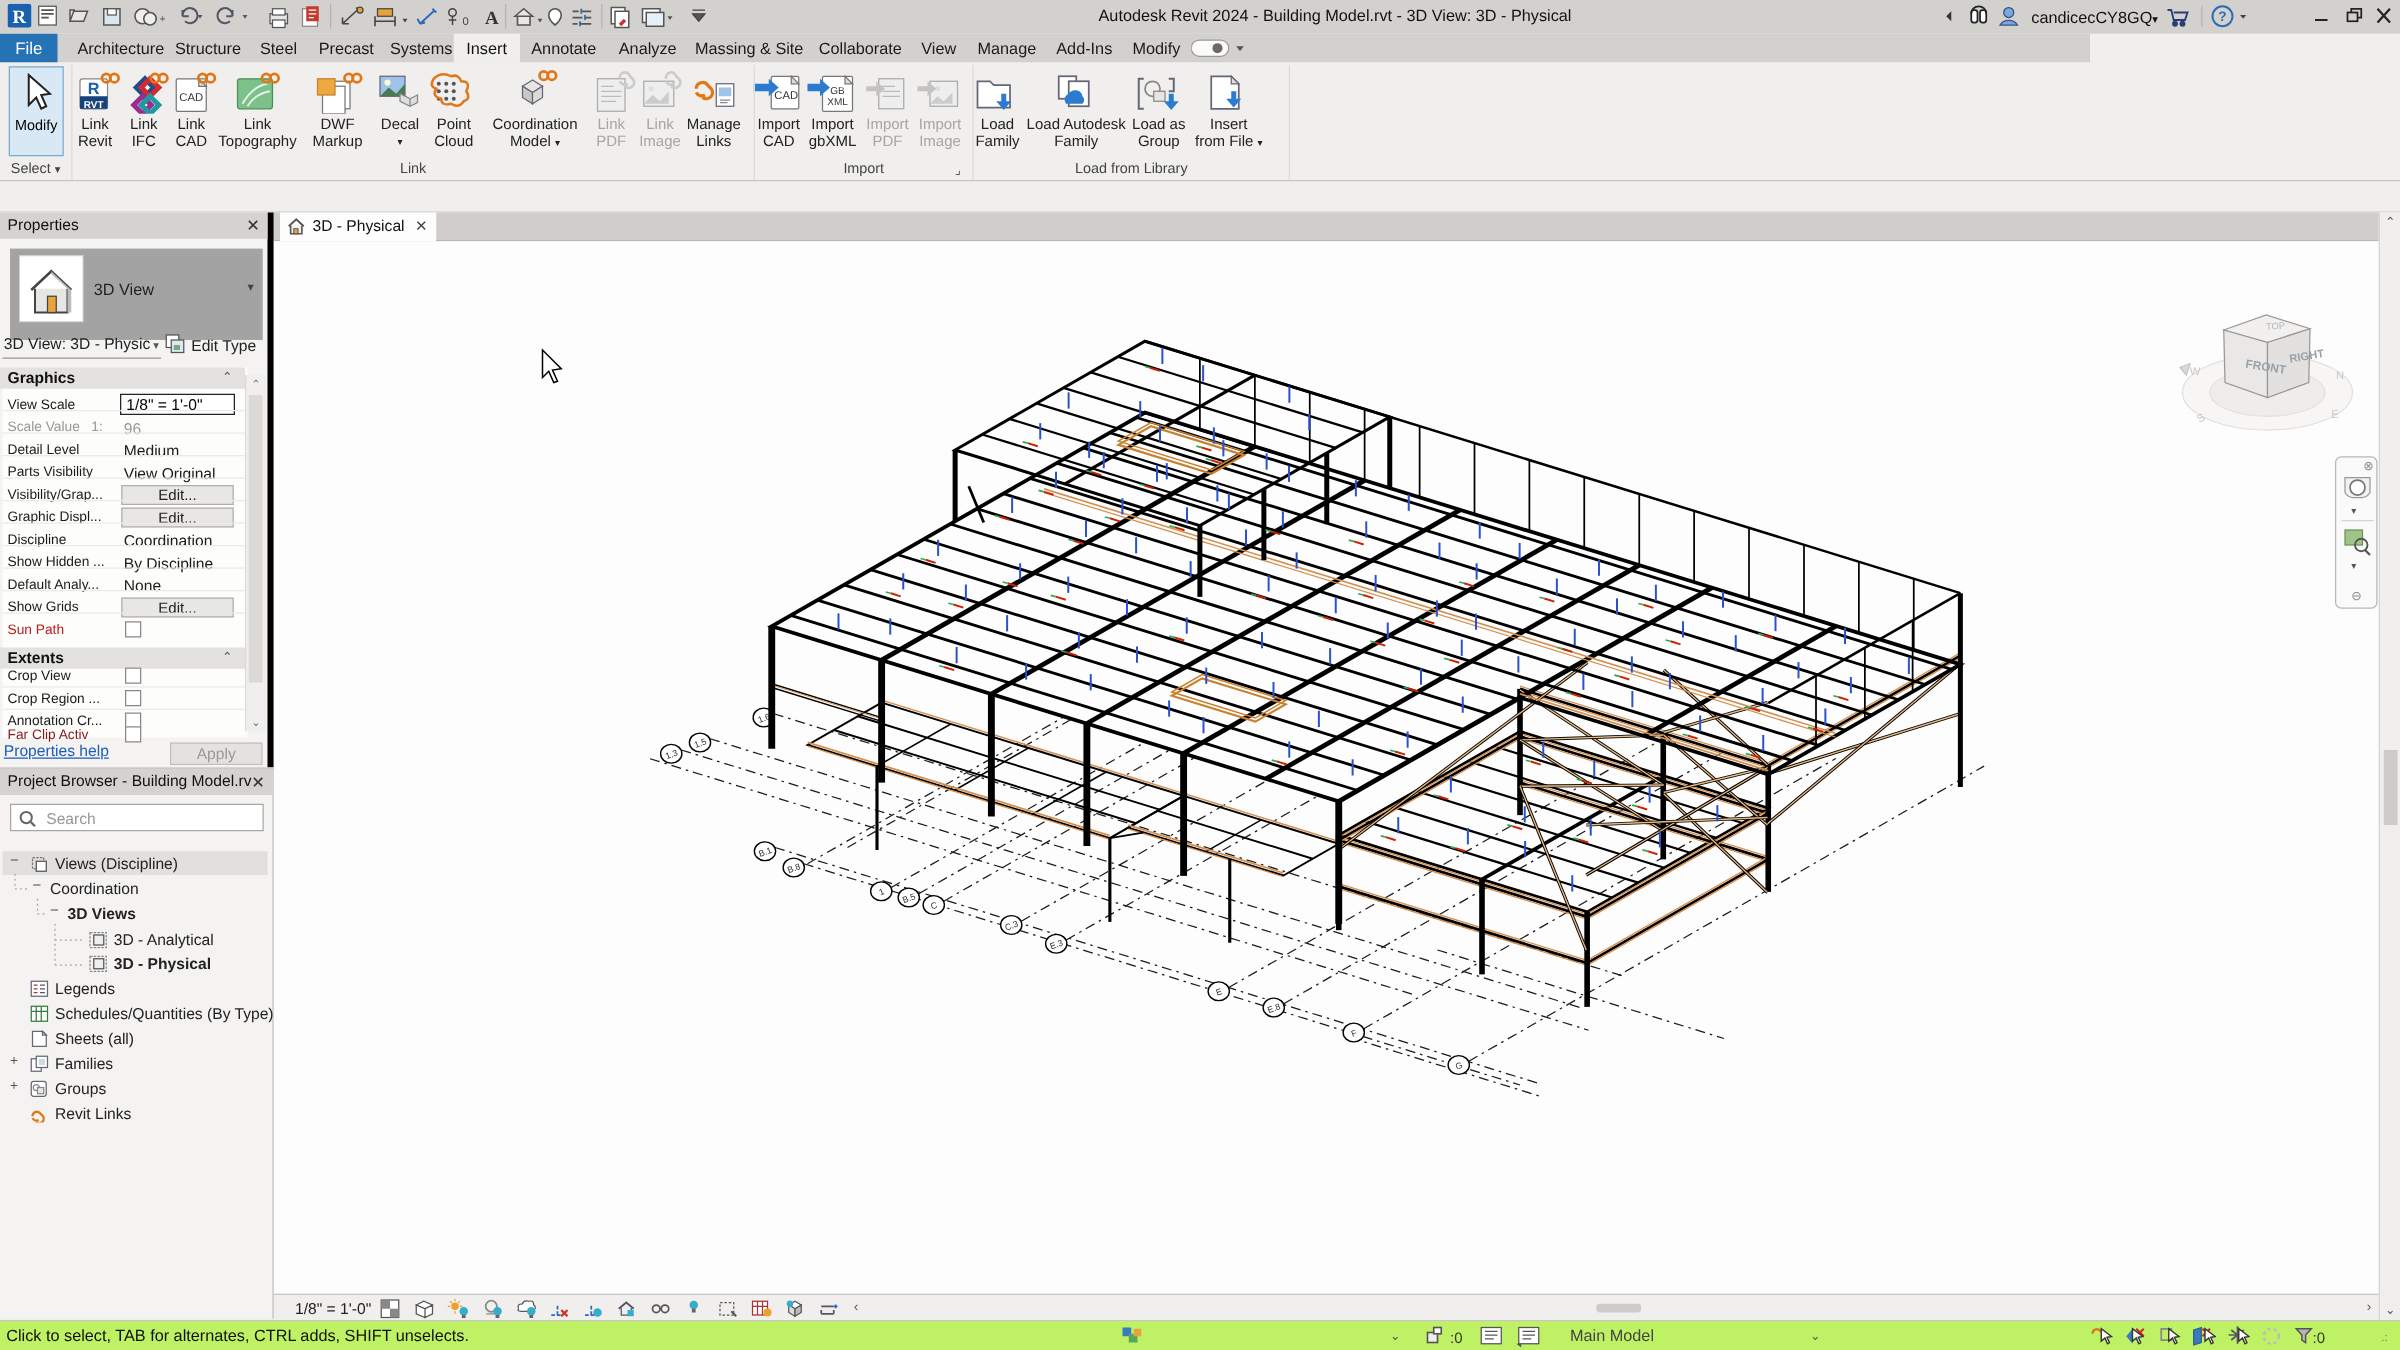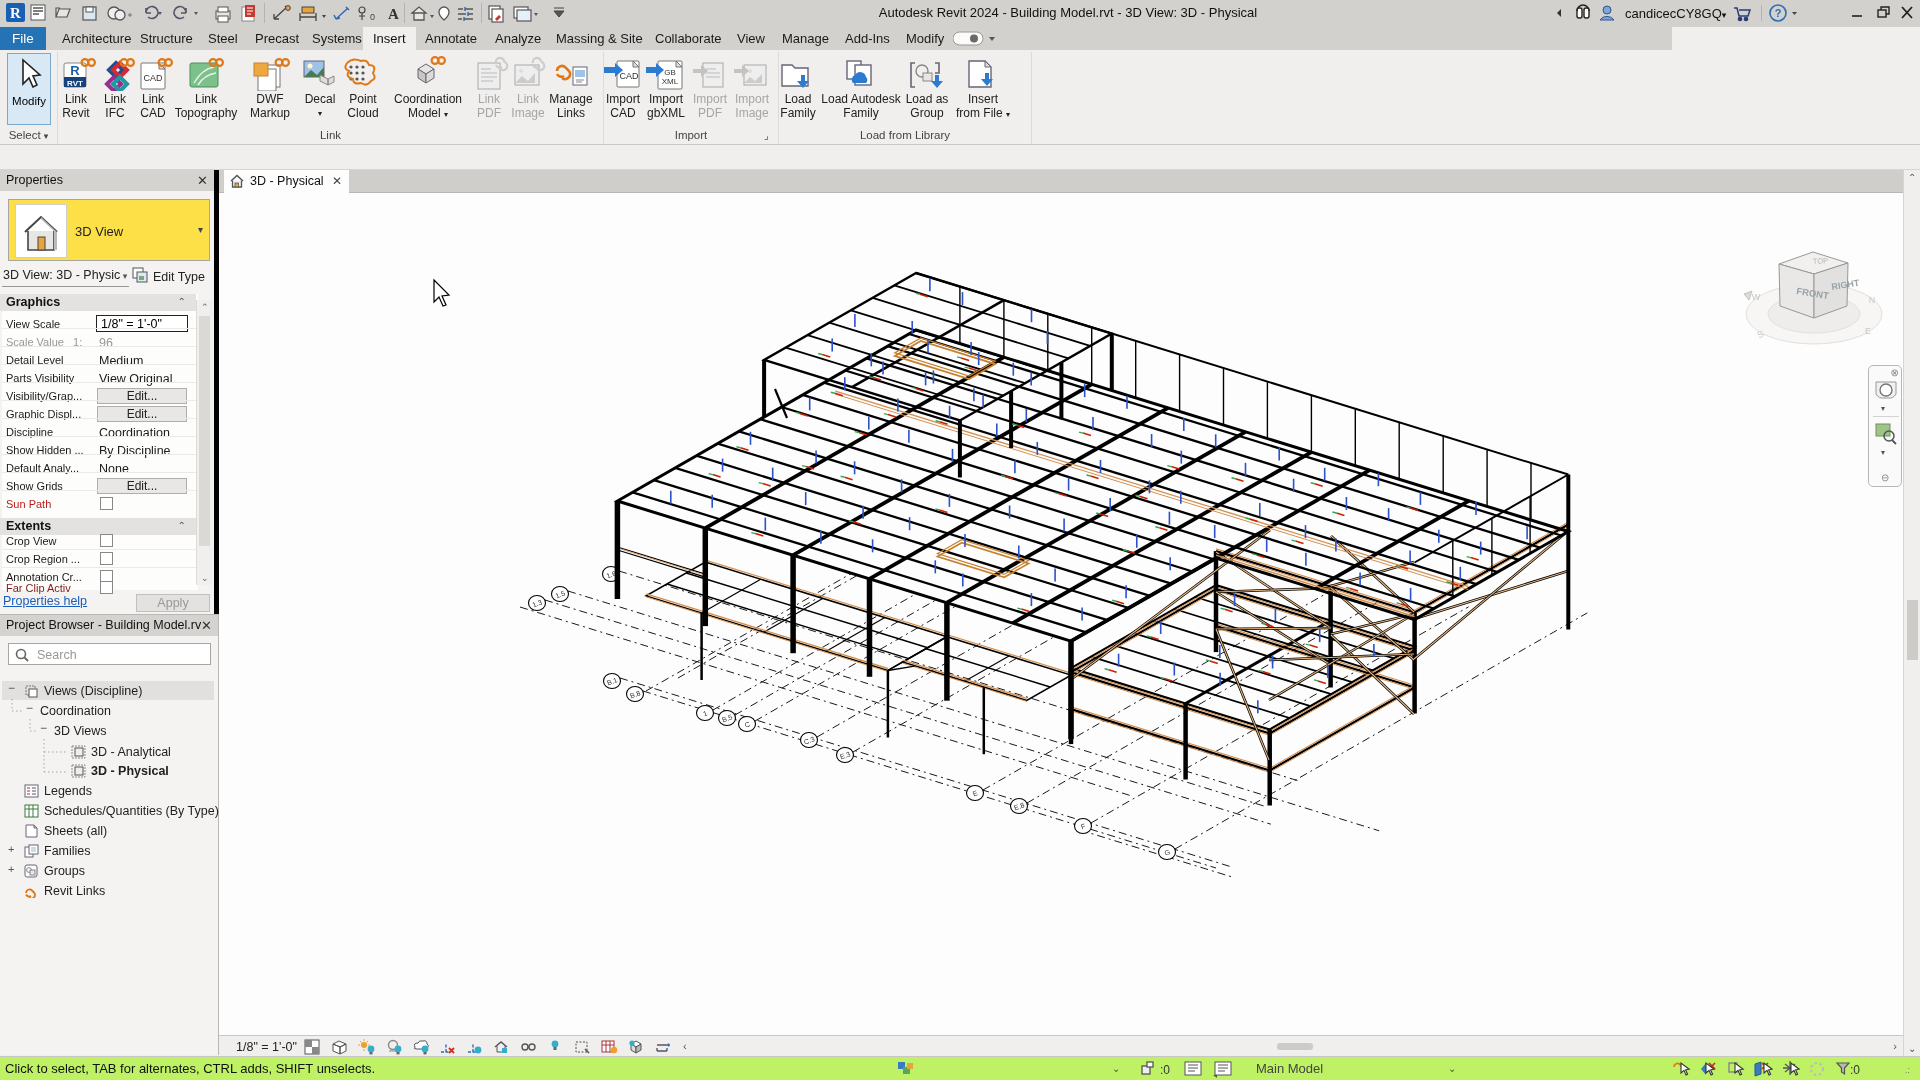--- a/index.html
+++ b/index.html
@@ -329,21 +329,21 @@
   <div class="pnl-lbl" style="left:604px;width:174px">Import</div>
   <div class="abs" style="left:764px;top:80px;font-size:10px;color:#555">⌟</div>
   <div class="pnl-sep" style="left:778px"></div>
   <div class="pnl-lbl" style="left:779px;width:252px">Load from Library</div>
   <div class="pnl-sep" style="left:1031px"></div>
 </div>
 <div id="optbar" class="abs"></div>
 
 <div id="props" class="abs">
   <div class="phead">Properties <span class="phx">✕</span></div>
-  <div class="abs" style="left:8px;top:29px;width:202px;height:62px;background:#fde047;border:1px solid #a8a6a3">
+  <div class="abs" style="left:8px;top:29px;width:202px;height:73px;background:#a3a3a3;border:1px solid #a8a6a3">
     <svg style="position:absolute;left:6px;top:4px" width="52" height="54" viewBox="0 0 52 54">
       <rect x="0.5" y="0.5" width="51" height="53" fill="#fff" stroke="#d0cecb"></rect>
       <path d="M10 28 L26 13 L42 28" fill="none" stroke="#444" stroke-width="2"></path>
       <path d="M13 27 V46 H39 V27" fill="#e8e6e2" stroke="#444" stroke-width="1.6"></path>
       <path d="M26 13 L42 28 V46 H39 V27 L26 15 Z" fill="#bbb"></path>
       <rect x="23" y="33" width="7" height="13" fill="#e8a33d" stroke="#444"></rect>
     </svg>
     <div class="abs" style="left:66px;top:24px;font-size:13px;color:#222">3D View</div>
     <div class="abs" style="right:6px;top:24px;font-size:10px;color:#444">▾</div>
   </div>
@@ -425,21 +425,21 @@
 <svg class="abs" style="left:24px;top:69px" width="15" height="14" viewBox="0 0 15 14">
       <rect x="2" y="2" width="9" height="9" fill="none" stroke="#777" stroke-dasharray="2 1"></rect>
       <rect x="5" y="5" width="8" height="8" fill="#fff" stroke="#555"></rect>
     </svg>
 <div class="trow" style="left:44px;top:69px;font-weight:normal">Views (Discipline)</div>
 <div class="abs" style="left:26px;top:90px;width:9px;height:9px;font-size:12px;line-height:7px;color:#555">−</div>
 <svg class="abs" style="left:20px;top:89px" width="15" height="14" viewBox="0 0 15 14"></svg>
 <div class="trow" style="left:40px;top:89px;font-weight:normal">Coordination</div>
 <div class="abs" style="left:40px;top:110px;width:9px;height:9px;font-size:12px;line-height:7px;color:#555">−</div>
 <svg class="abs" style="left:34px;top:109px" width="15" height="14" viewBox="0 0 15 14"></svg>
-<div class="trow" style="left:54px;top:109px;font-weight:normal">3D Views</div>
+<div class="trow" style="left:54px;top:109px;font-weight:bold">3D Views</div>
 <svg class="abs" style="left:71px;top:130px" width="15" height="14" viewBox="0 0 15 14">
       <rect x="1" y="1" width="13" height="12" fill="none" stroke="#888" stroke-dasharray="2 1"></rect>
       <rect x="4" y="3" width="8" height="8" fill="#eee" stroke="#555"></rect>
     </svg>
 <div class="trow" style="left:91px;top:130px;font-weight:normal">3D - Analytical</div>
 <svg class="abs" style="left:71px;top:149px" width="15" height="14" viewBox="0 0 15 14">
       <rect x="1" y="1" width="13" height="12" fill="none" stroke="#888" stroke-dasharray="2 1"></rect>
       <rect x="4" y="3" width="8" height="8" fill="#eee" stroke="#555"></rect>
     </svg>
 <div class="trow" style="left:91px;top:149px;font-weight:bold">3D - Physical</div>

